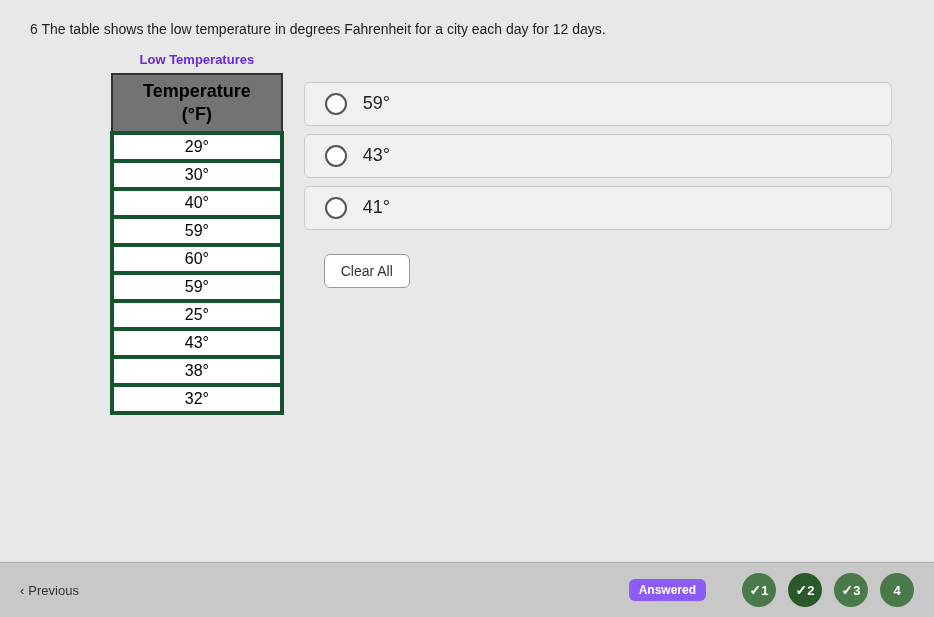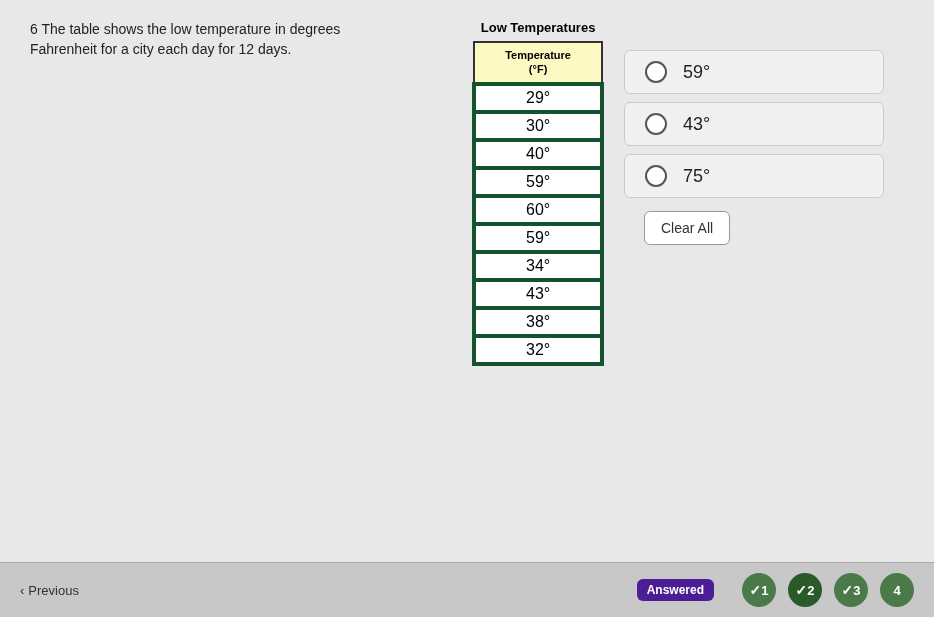--- a/index.html
+++ b/index.html
@@ -13,24 +13,24 @@
     }
     .main-container {
       background: #e8e8e8;
       width: 934px;
       height: 617px;
       position: relative;
       display: flex;
       flex-direction: column;
     }
     .question-area {
-      padding: 20px 30px 10px 30px;
+      padding: 20px 22px 10px 30px;
       flex: 1;
       display: flex;
-      flex-direction: row;
+      flex-direction: column;
     }
     .question-text {
       font-size: 14px;
       color: #222;
       margin-bottom: 12px;
       line-height: 1.4;
     }
     .content-row {
       display: flex;
       flex-direction: row;
@@ -40,33 +40,33 @@
     }
     .table-section {
       display: flex;
       flex-direction: column;
       align-items: center;
       margin-left: 80px;
     }
     .table-title {
       font-size: 13px;
       font-weight: bold;
-      color: #000000;
+      color: #6d28d9;
       margin-bottom: 6px;
       text-align: left;
     }
     .temp-table {
       border-collapse: collapse;
       border: 2px solid #333;
     }
     .temp-table th {
-      background: #fef9c3;
+      background: #737373;
       border: 1px solid #333;
       padding: 5px 30px;
-      font-size: 11px;
+      font-size: 18px;
       font-weight: bold;
       text-align: center;
       line-height: 1.3;
     }
     .temp-table td {
       border: 4px solid #14532d;
       padding: 3px 20px;
       font-size: 16px;
       text-align: center;
       background: #fff;
@@ -105,21 +105,21 @@
       font-weight: normal;
     }
     .clear-all-btn {
       background: white;
       border: 1px solid #999;
       border-radius: 6px;
       padding: 8px 16px;
       font-size: 14px;
       cursor: pointer;
       align-self: flex-start;
-      margin-top: 5px;
+      margin-top: 16px;
       margin-left: 20px;
       color: #333;
     }
     .bottom-bar {
       background: #c8c8c8;
       border-top: 1px solid #aaa;
       display: flex;
       align-items: center;
       padding: 8px 20px;
       gap: 12px;
@@ -129,28 +129,28 @@
       background: none;
       border: none;
       color: #333;
       font-size: 13px;
       cursor: pointer;
       display: flex;
       align-items: center;
       gap: 4px;
     }
     .answered-badge {
-      background: #4c1d95;
+      background: #8b5cf6;
       color: white;
       border-radius: 6px;
       padding: 4px 10px;
       font-size: 12px;
       font-weight: bold;
       margin-left: auto;
-      margin-right: 16px;
+      margin-right: 24px;
     }
     .nav-circle {
       width: 34px;
       height: 34px;
       border-radius: 50%;
       background: #4a7a4a;
       border: none;
       display: flex;
       align-items: center;
       justify-content: center;
@@ -198,21 +198,21 @@
               <tr>
                 <td>59°</td>
               </tr>
               <tr>
                 <td>60°</td>
               </tr>
               <tr>
                 <td>59°</td>
               </tr>
               <tr>
-                <td>34°</td>
+                <td>25°</td>
               </tr>
               <tr>
                 <td>43°</td>
               </tr>
               <tr>
                 <td>38°</td>
               </tr>
               <tr>
                 <td>32°</td>
               </tr>
@@ -223,21 +223,21 @@
         <div class="option-row">
           <div class="radio-circle"></div>
           <span class="option-label">59°</span>
         </div>
         <div class="option-row">
           <div class="radio-circle"></div>
           <span class="option-label">43°</span>
         </div>
         <div class="option-row">
           <div class="radio-circle"></div>
-          <span class="option-label">75°</span>
+          <span class="option-label">41°</span>
         </div>
         <button class="clear-all-btn">Clear All</button>
       </div>
     </div>
   </div>
   <div class="bottom-bar">
     <button class="prev-btn">
       <span>‹</span>
       <span>Previous</span>
     </button>

